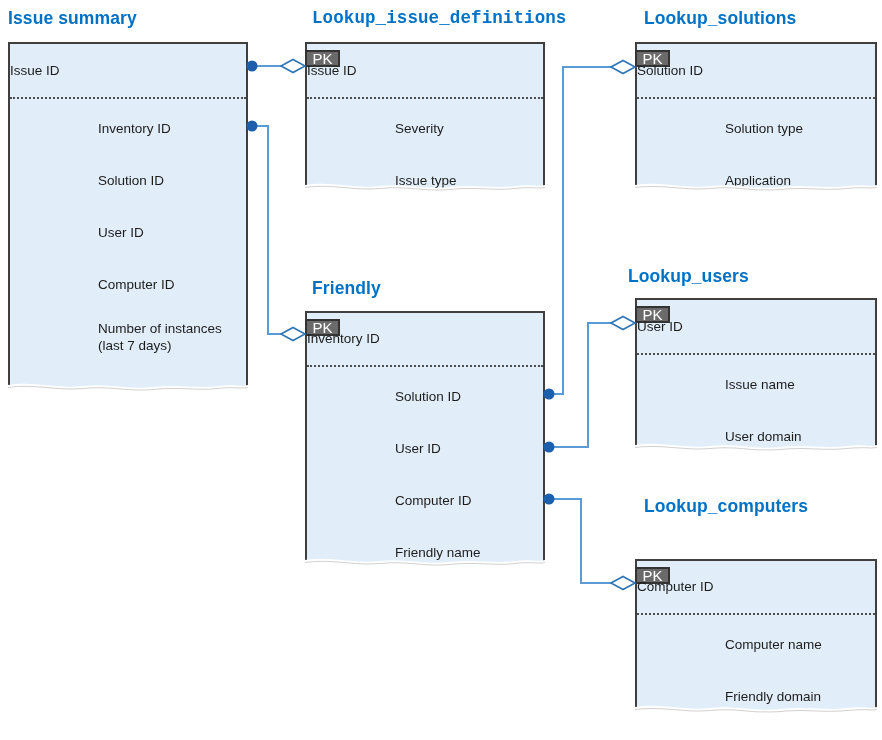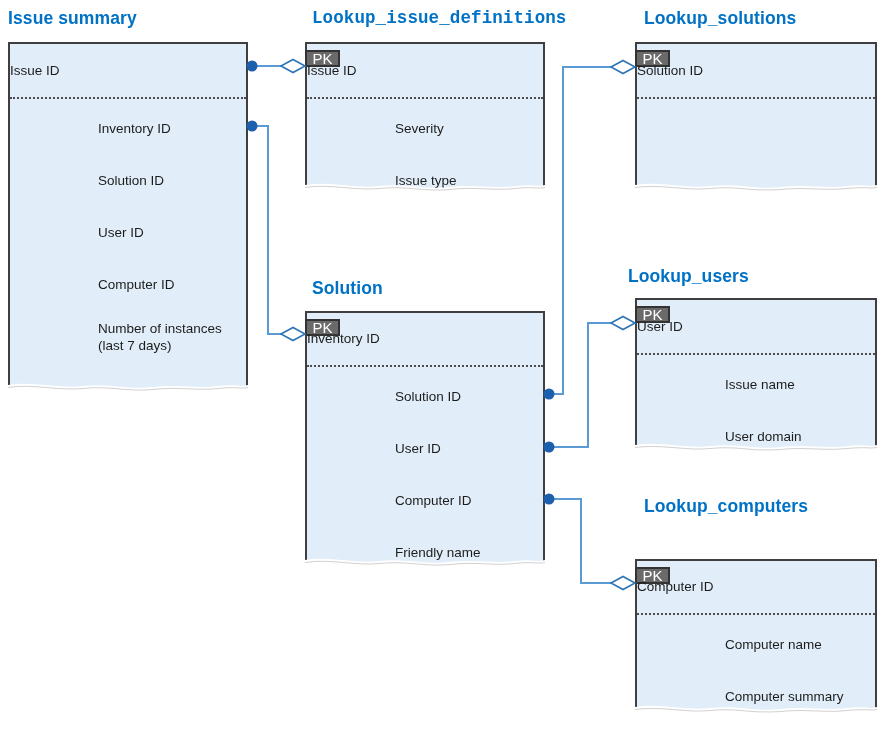--- a/index.html
+++ b/index.html
@@ -73,21 +73,21 @@
   }
 </style>
 </head>
 <body>
 
 <div class="stage">
 
   <div class="tbl-title" style="left:8px;top:8px;">Issue summary</div>
   <div class="tbl-title" style="left:312px;top:8px;font-family:Liberation Mono, monospace;">Lookup_issue_definitions</div>
   <div class="tbl-title" style="left:644px;top:8px;">Lookup_solutions</div>
-  <div class="tbl-title" style="left:312px;top:278px;">Solution</div>
+  <div class="tbl-title" style="left:312px;top:278px;">Friendly</div>
   <div class="tbl-title" style="left:628px;top:266px;">Lookup_users</div>
   <div class="tbl-title" style="left:644px;top:496px;">Lookup_computers</div>
 
   <div class="tbl" style="left:8px;top:42px;width:240px;height:348px;">
     <div class="toprow" style="height:55px;">
       <span class="field">Issue ID</span>
     </div>
     <div class="body">
       <div class="row">
           <span class="field">Inventory ID</span>
@@ -132,20 +132,28 @@
     </svg>
   </div>
 
   <div class="tbl" style="left:635px;top:42px;width:242px;height:148px;">
     <div class="pkbox">
         <span>PK</span>
       </div>
     <div class="toprow" style="height:55px;">
       <span class="field">Solution ID</span>
     </div>
+    <div class="body">
+      <div class="row">
+          <span class="field">Solution type</span>
+        </div>
+      <div class="row">
+          <span class="field">Application</span>
+        </div>
+    </div>
     <svg class="wave" viewBox="0 0 240 13" preserveAspectRatio="none">
       <path d="M0,6 C25,2 50,10 75,7 C100,4 120,11 145,8 C170,5 190,10 210,7 C225,5 234,8 240,6 L240,13 L0,13 Z" fill="#ffffff"></path>
       <path d="M0,8.5 C25,4.5 50,12 75,9.5 C100,6.5 120,13 145,10.5 C170,7.5 190,12 210,9.5 C225,7.5 234,10 240,8.5" fill="none" stroke="#c6c6c6" stroke-width="1" opacity="0.8"></path>
     </svg>
   </div>
 
   <div class="tbl" style="left:305px;top:311px;width:240px;height:254px;">
     <div class="pkbox">
         <span>PK</span>
       </div>
@@ -198,21 +206,21 @@
         <span>PK</span>
       </div>
     <div class="toprow" style="height:54px;">
       <span class="field">Computer ID</span>
     </div>
     <div class="body">
       <div class="row">
           <span class="field">Computer name</span>
         </div>
       <div class="row">
-          <span class="field">Computer summary</span>
+          <span class="field">Friendly domain</span>
         </div>
     </div>
     <svg class="wave" viewBox="0 0 240 13" preserveAspectRatio="none">
       <path d="M0,6 C25,2 50,10 75,7 C100,4 120,11 145,8 C170,5 190,10 210,7 C225,5 234,8 240,6 L240,13 L0,13 Z" fill="#ffffff"></path>
       <path d="M0,8.5 C25,4.5 50,12 75,9.5 C100,6.5 120,13 145,10.5 C170,7.5 190,12 210,9.5 C225,7.5 234,10 240,8.5" fill="none" stroke="#c6c6c6" stroke-width="1" opacity="0.8"></path>
     </svg>
   </div>
 
   <svg class="connectors" width="882" height="740" viewBox="0 0 882 740">
 

